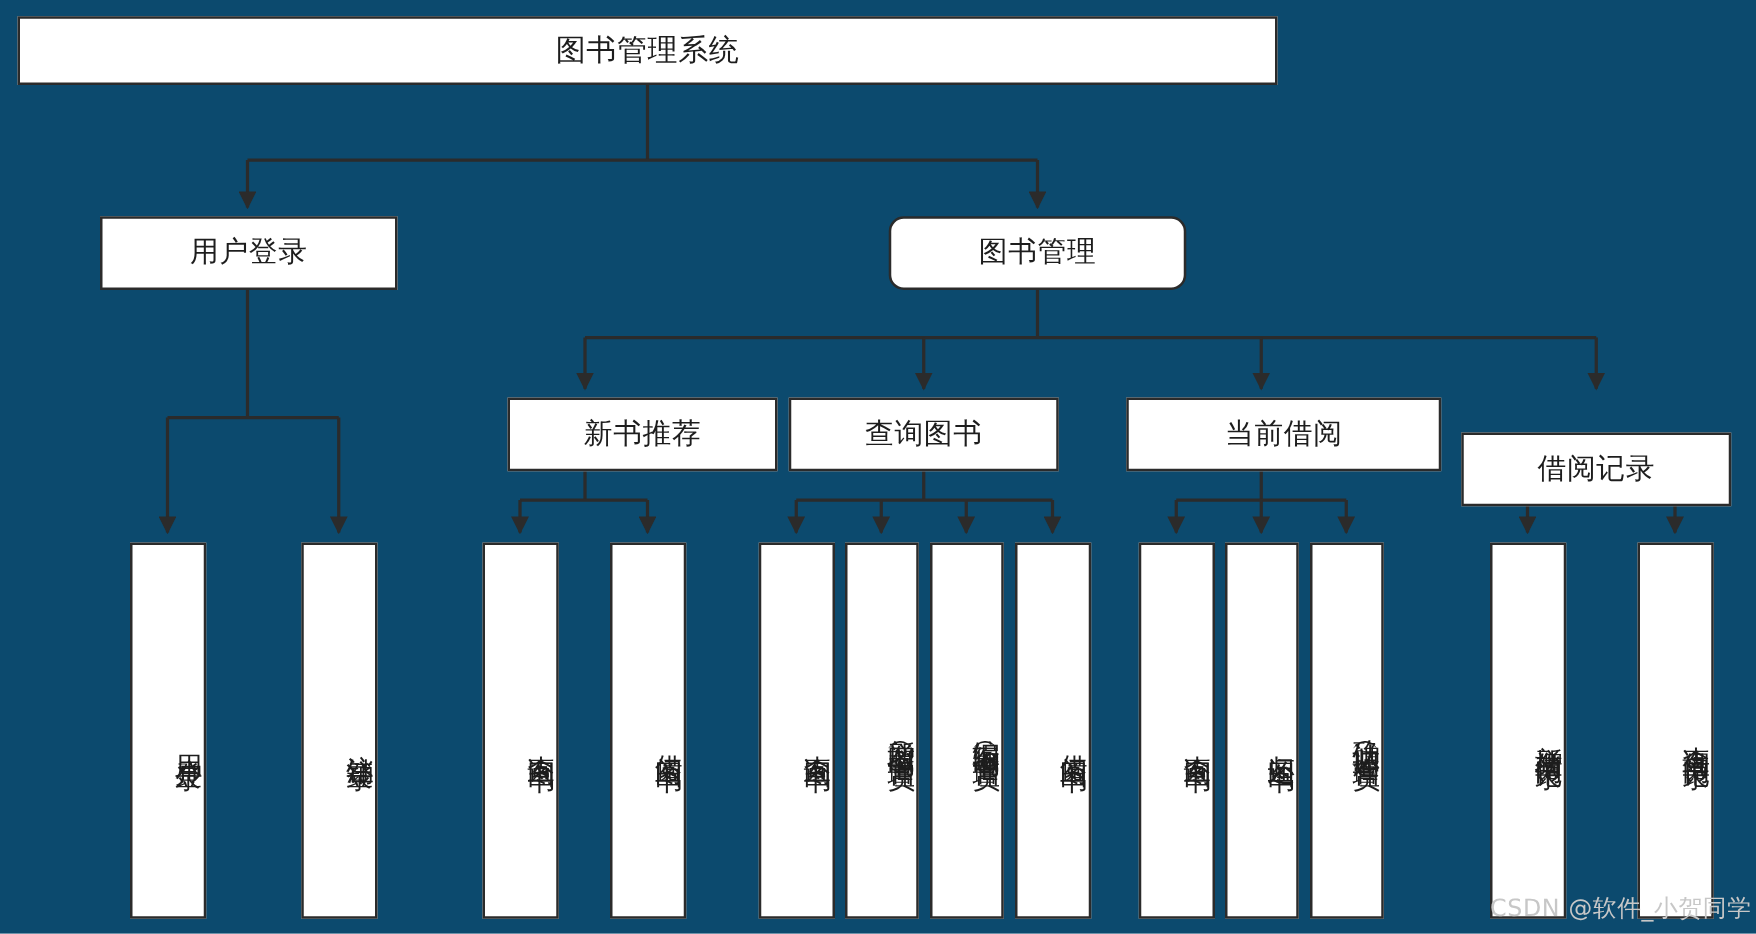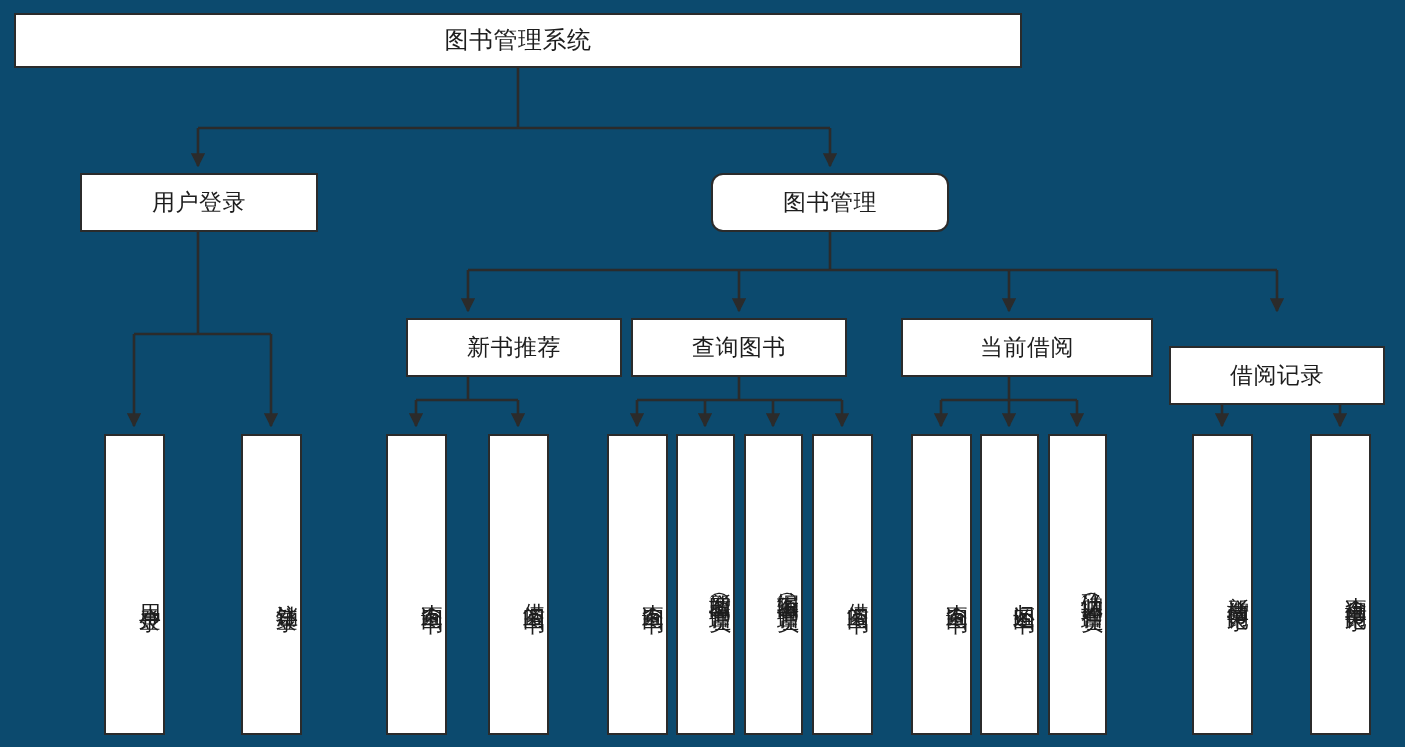--- a/index.html
+++ b/index.html
@@ -157,14 +157,15 @@
   <div class="node vert" style="left:911px; top:434px; width:61px; height:301px;">查询图书</div>
 
   <div class="node vert" style="left:980px; top:434px; width:59px; height:301px;">归还图书</div>
 
   <div class="node vert tall-pad" style="left:1048px; top:434px; width:59px; height:301px;">确认归还（管理员）</div>
 
   <div class="node vert tall-pad" style="left:1192px; top:434px; width:61px; height:301px;">新增借阅记录</div>
 
   <div class="node vert tall-pad" style="left:1310px; top:434px; width:61px; height:301px;">查询借阅记录</div>
 
+  <div class="watermark" style="left:1192px; top:714px;">CSDN @软件_小贺同学</div>
 
 </div>
 
 </body></html>

